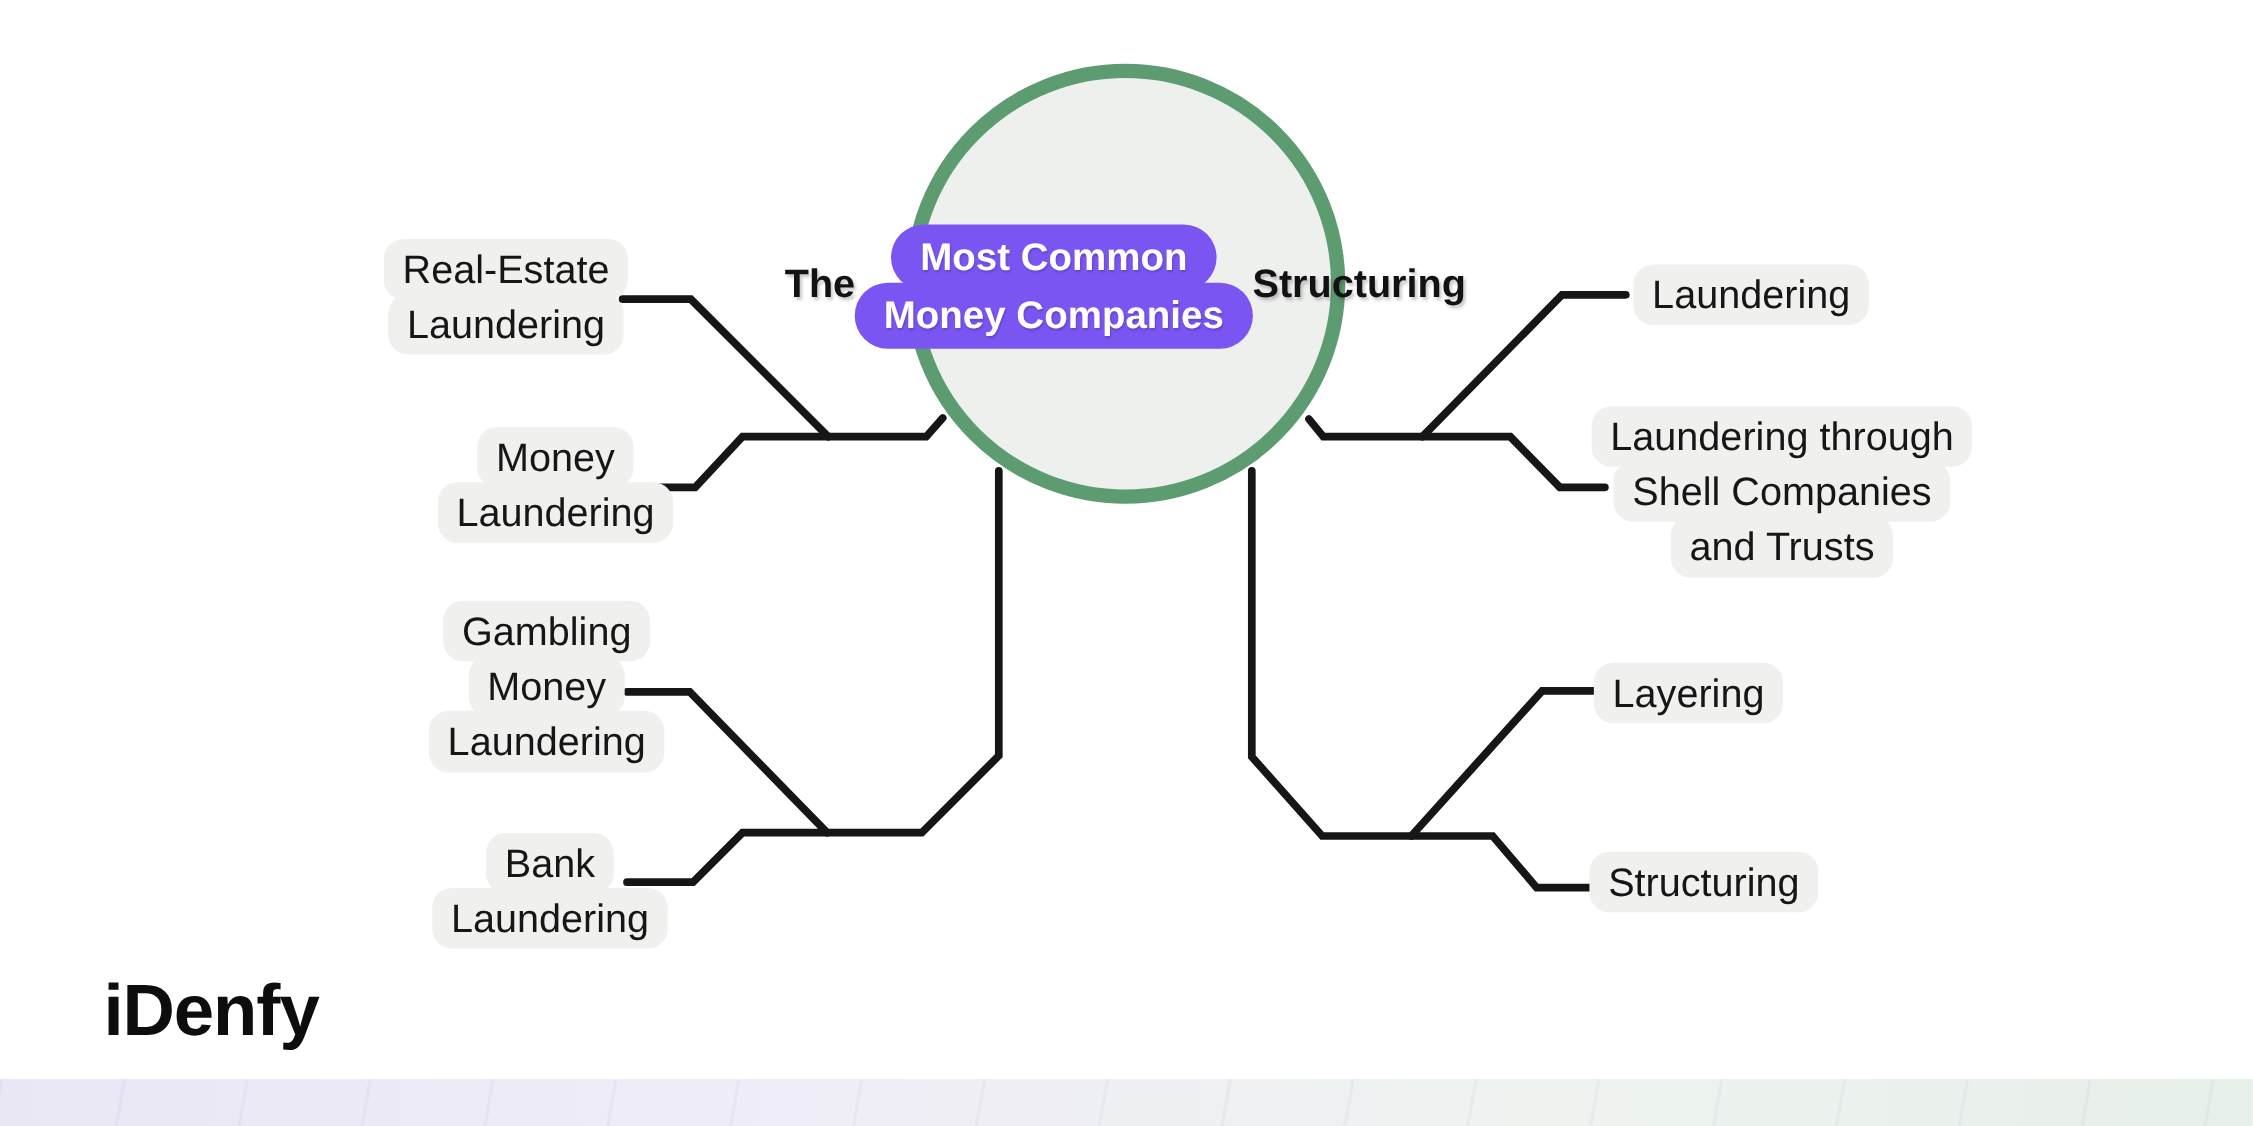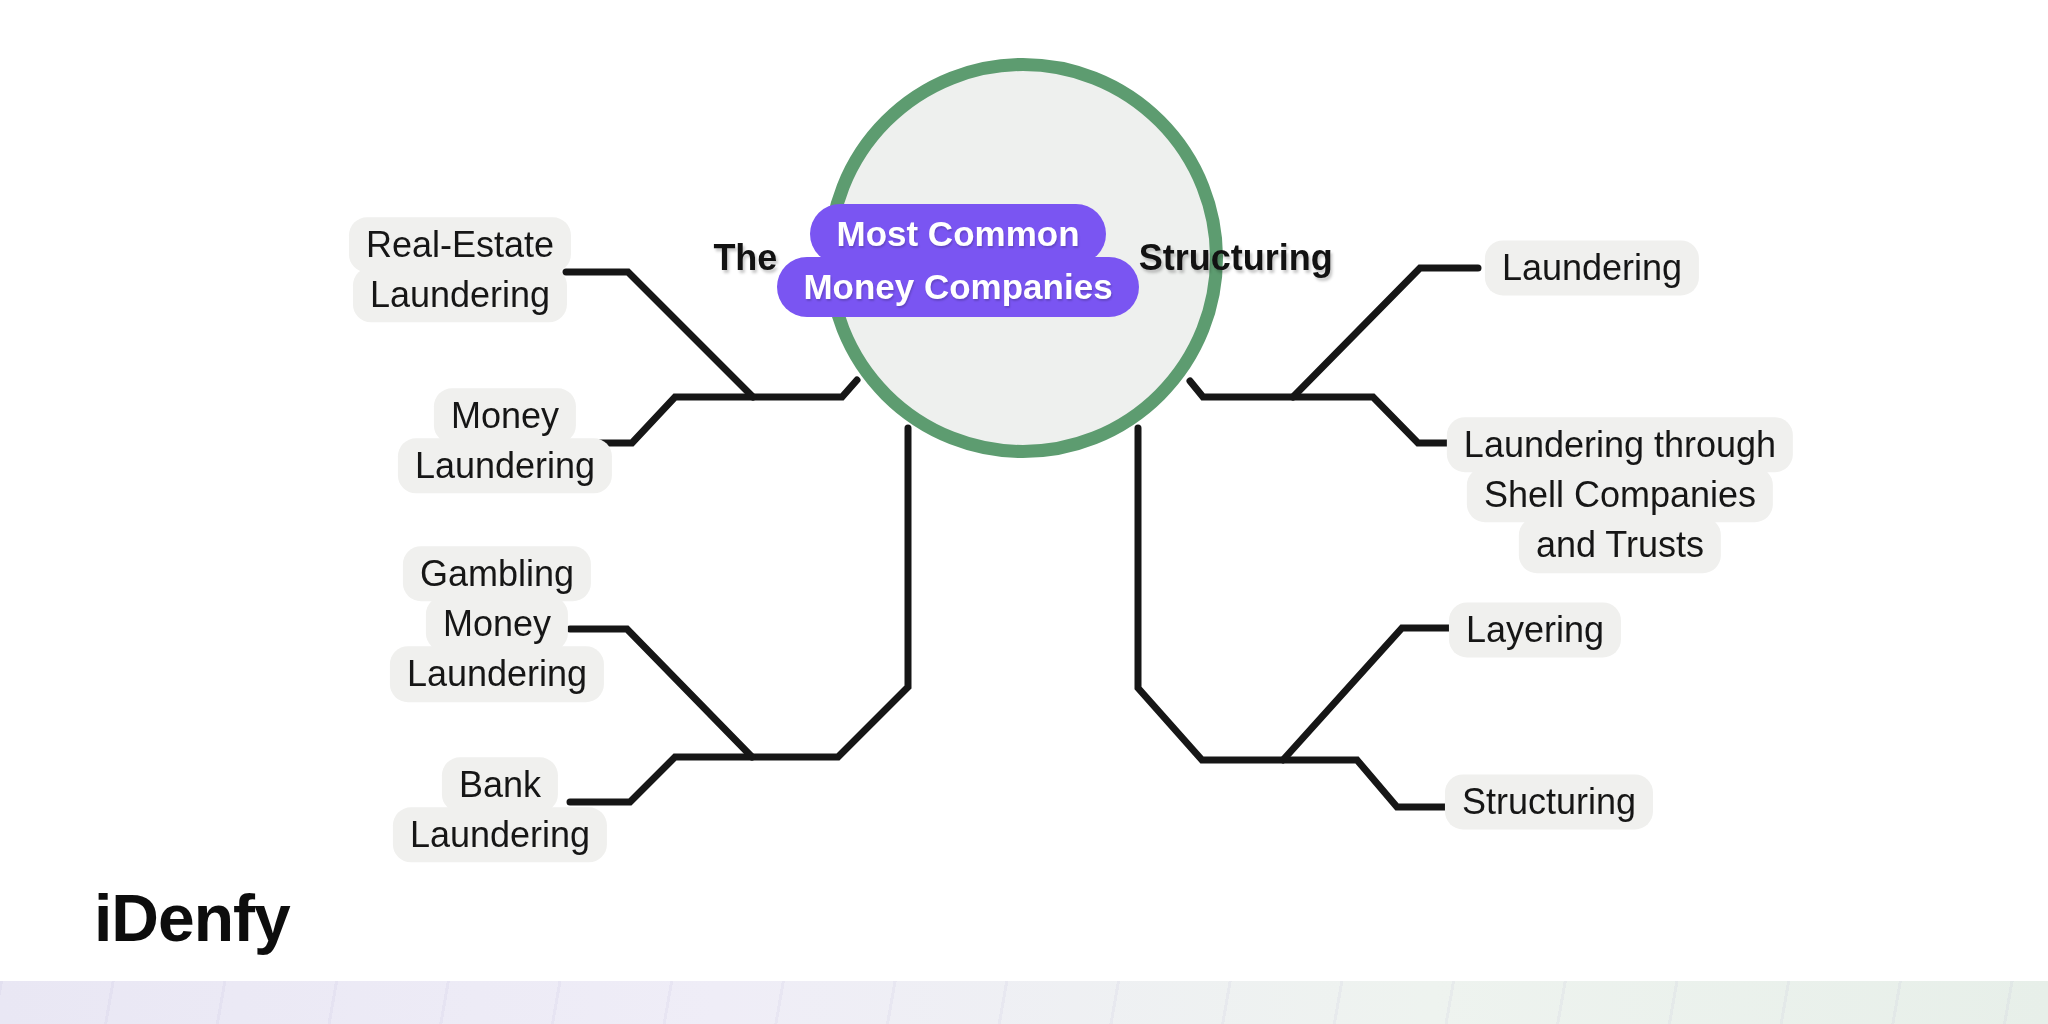--- a/index.html
+++ b/index.html
@@ -56,21 +56,21 @@
     font-size:36px;font-weight:400;line-height:1.2;
     padding:6px 17px;border-radius:18px;white-space:nowrap;
   }
   .pill-line:first-child{margin-top:0;}
 
   .n-0{left:460px;top:270px;}
   .n-1{left:505px;top:441px;}
   .n-2{left:497px;top:624px;}
   .n-3{left:500px;top:810px;}
   .n-4{left:1592px;top:268px;}
-  .n-5{left:1620px;top:447px;margin-top:48px;}
+  .n-5{left:1620px;top:447px;}
   .n-6{left:1535px;top:630px;}
   .n-7{left:1549px;top:802px;}
 
   .logo{
     position:absolute;left:94px;top:880px;
     font-size:66px;font-weight:700;color:#0d0d0d;
     letter-spacing:-1px;z-index:2;
   }
   .bottom-band{
     position:absolute;left:0;bottom:0;width:2048px;height:43px;

